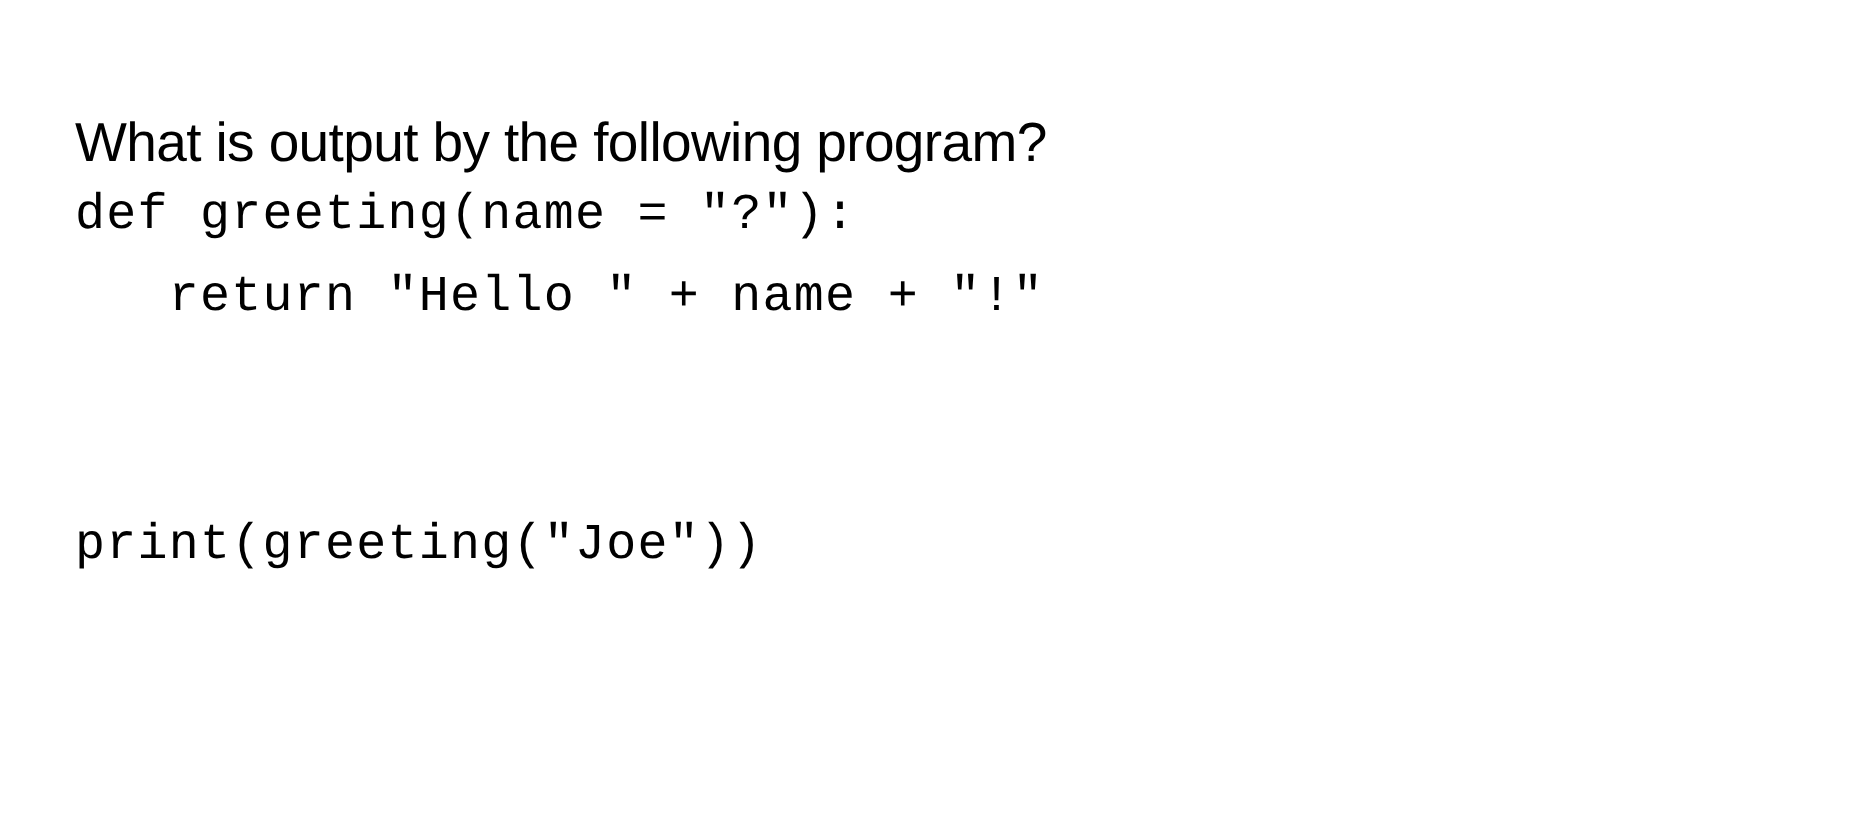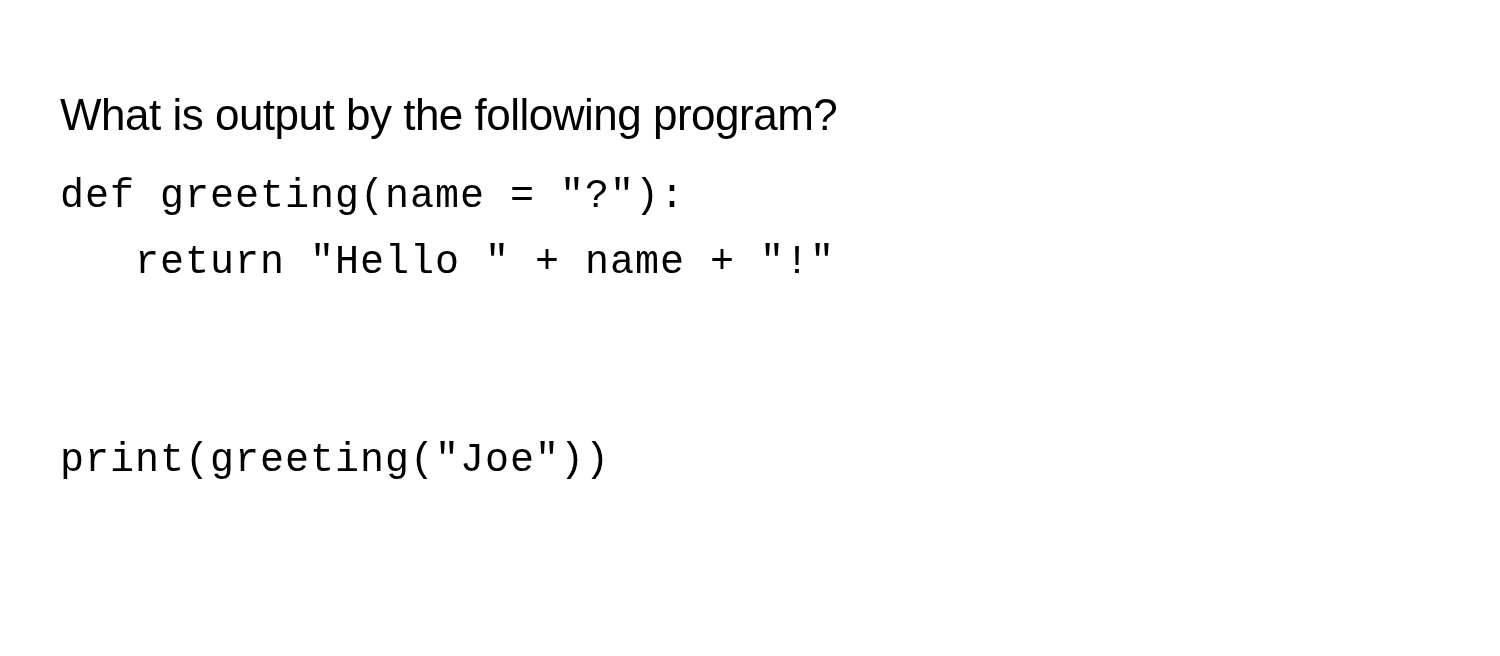--- a/index.html
+++ b/index.html
@@ -12,21 +12,20 @@
       height: 656px;
       background: #ffffff;
       font-family: -apple-system, BlinkMacSystemFont, "Segoe UI", Helvetica, Arial, sans-serif;
       padding: 90px 60px 60px 60px;
     }
     .question-heading {
       font-size: 44px;
       font-weight: 500;
       color: #000000;
       letter-spacing: -0.5px;
-      margin-bottom: 24px;
     }
     .code-block {
       font-family: "Courier New", Courier, monospace;
       font-size: 40px;
       font-weight: 400;
       color: #000000;
       line-height: 1.65;
       white-space: pre;
       letter-spacing: 1px;
     }

